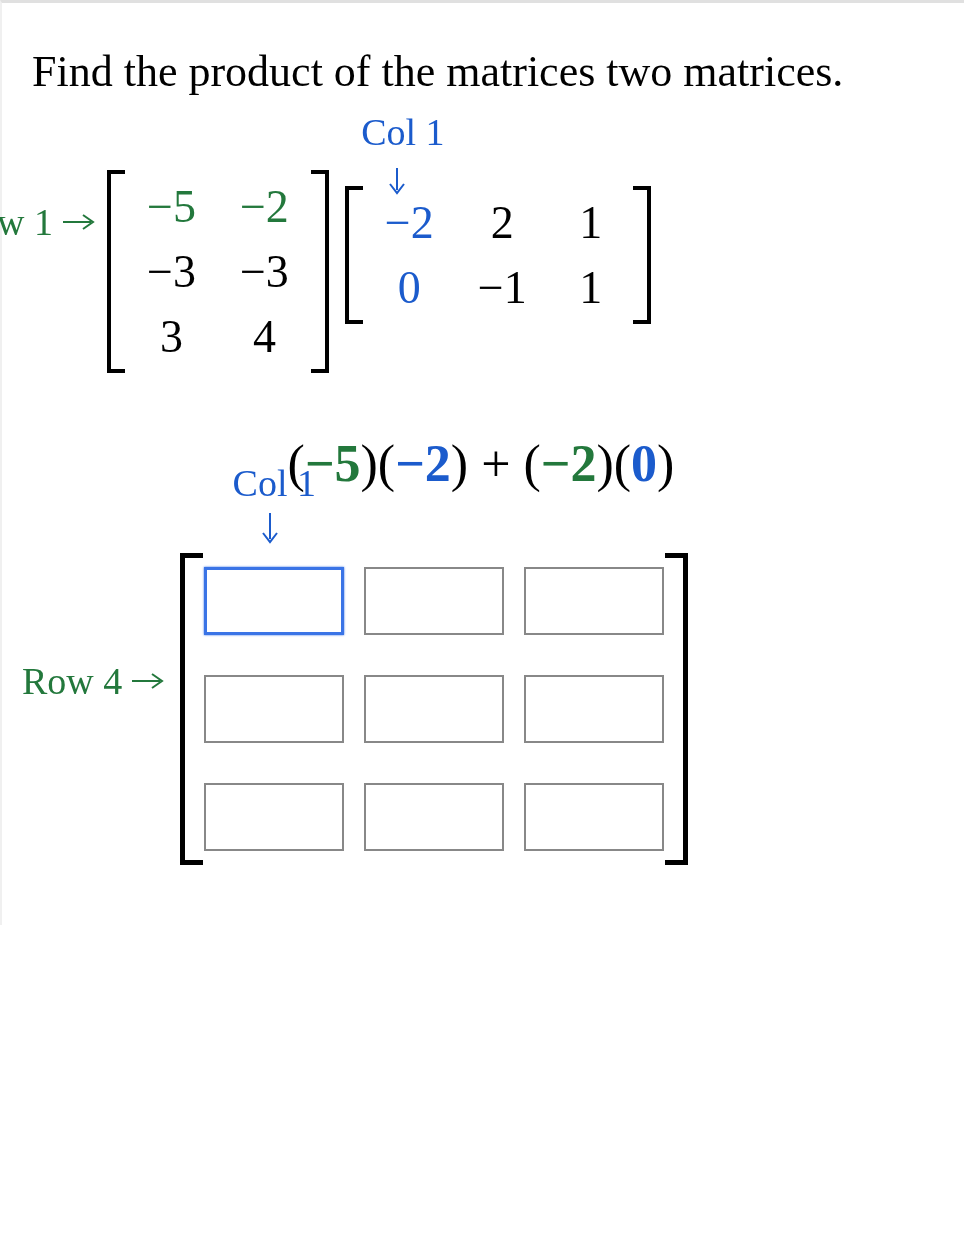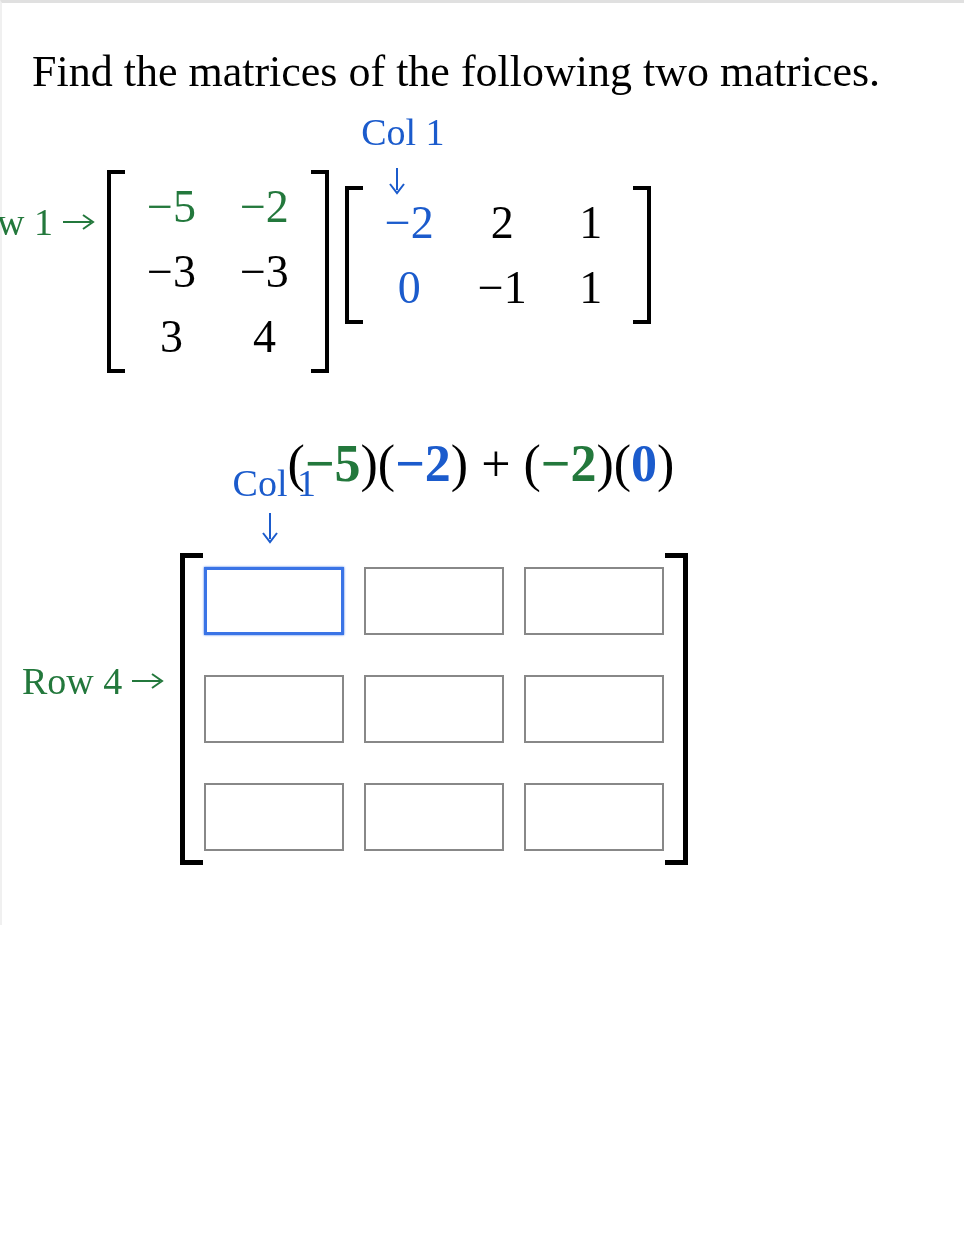--- a/index.html
+++ b/index.html
@@ -158,21 +158,21 @@
     color: #1b5bcc;
     left: 78px;
     top: -40px;
   }
 </style>
 </head>
 <body>
 
 <div class="page">
 
-  <p class="prompt">Find the matrices of the following two matrices.</p>
+  <p class="prompt">Find the product of the matrices two matrices.</p>
 
   <div class="top-area">
 
     <div class="row1-label">
       <span>ow 1</span>
       <svg class="arrow-right-svg" width="36" height="20" viewBox="0 0 36 20">
         <line x1="0" y1="10" x2="28" y2="10" stroke="#23783c" stroke-width="2"></line>
         <polyline points="20,3 30,10 20,17" fill="none" stroke="#23783c" stroke-width="2"></polyline>
       </svg>
     </div>

